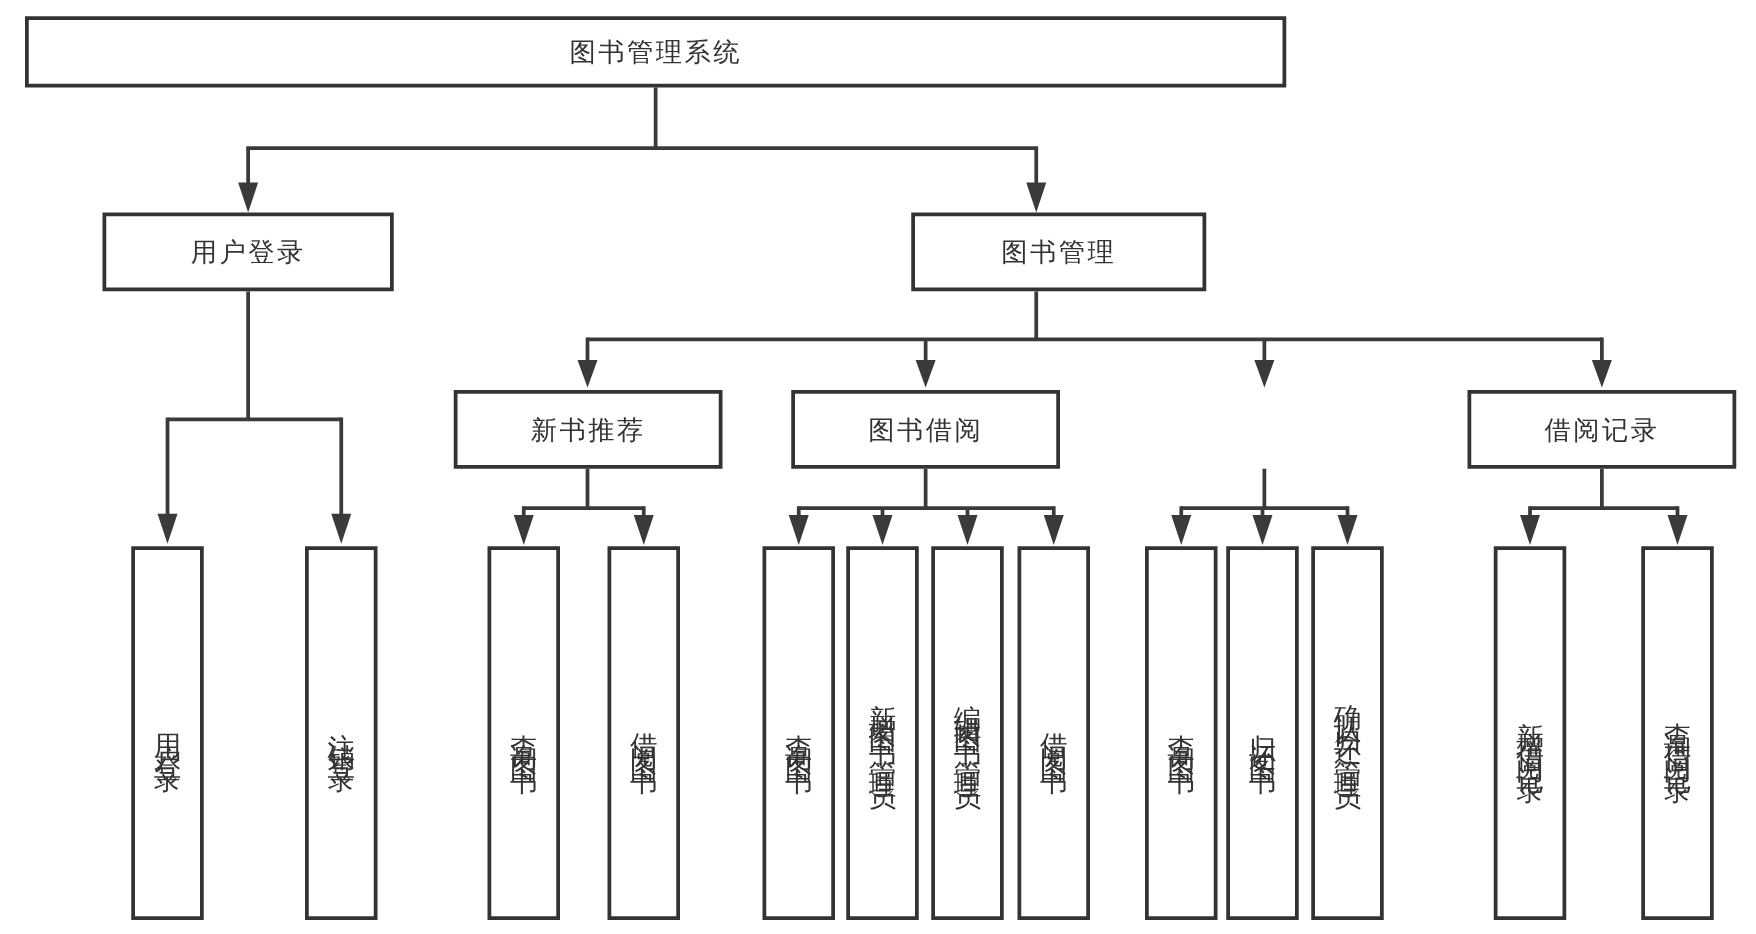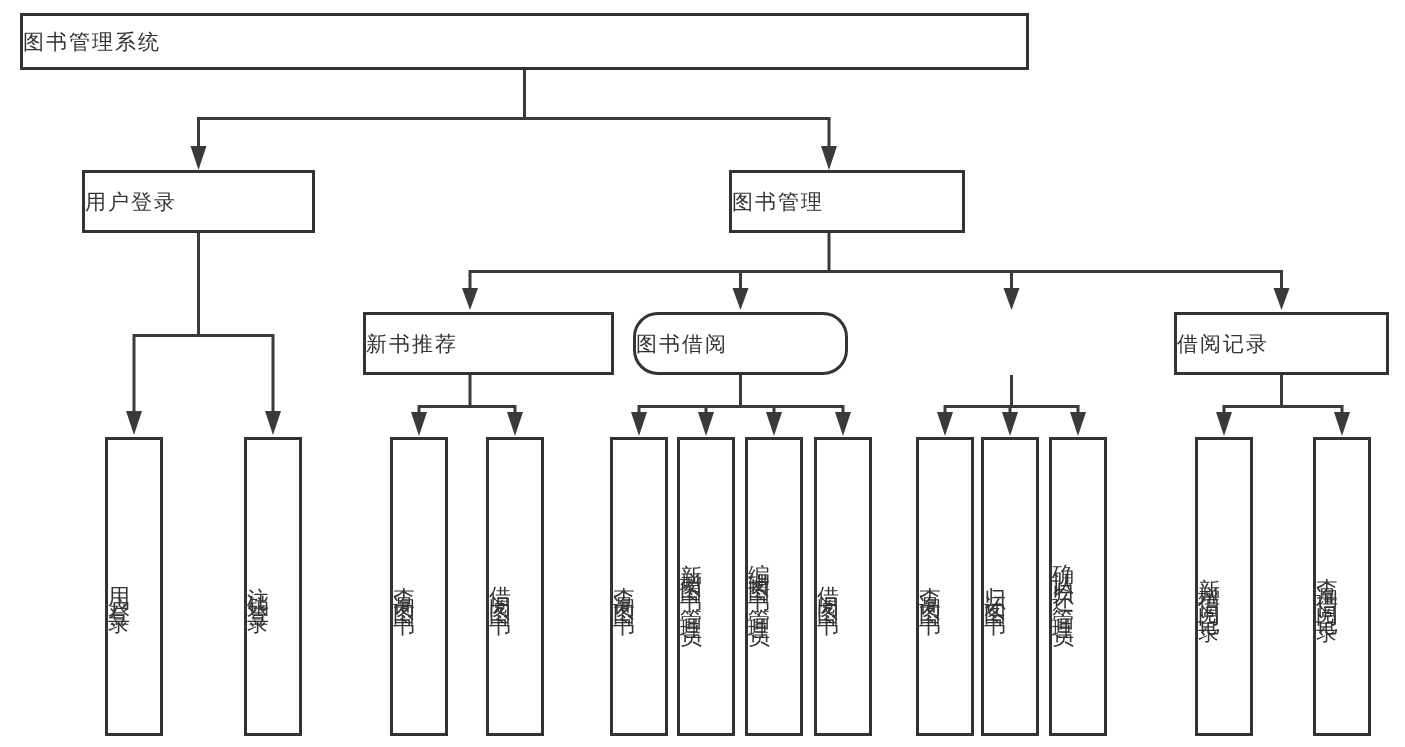--- a/index.html
+++ b/index.html
@@ -23,21 +23,21 @@
     width: 1405px;
     height: 747px;
   }
   .node {
     position: absolute;
     box-sizing: border-box;
     border: 3px solid #333333;
     background: #ffffff;
     display: flex;
     align-items: center;
-    justify-content: flex-start;
+    justify-content: center;
     z-index: 2;
   }
   .h-label {
     font-size: 21px;
     letter-spacing: 2px;
     white-space: nowrap;
     color: #333333;
   }
   .v-label {
     writing-mode: vertical-rl;
@@ -149,24 +149,24 @@
     <span class="h-label">图书管理系统</span>
   </div>
 
   <div class="node" style="left:82px; top:170px; width:233px; height:63px;">
     <span class="h-label">用户登录</span>
   </div>
   <div class="node" style="left:711px; top:170px; width:236px; height:63px;margin-left:18px;">
     <span class="h-label">图书管理</span>
   </div>
 
-  <div class="node" style="left:363px; top:312px; width:251px; height:63px;">
+  <div class="node" style="left:363px; top:312px; width:215px; height:63px;">
     <span class="h-label">新书推荐</span>
   </div>
-  <div class="node" style="left:633px; top:312px; width:215px; height:63px;border-radius:25px;">
+  <div class="node" style="left:633px; top:312px; width:215px; height:63px;">
     <span class="h-label">图书借阅</span>
   </div>
   <div class="node" style="left:1174px; top:312px; width:215px; height:63px;">
     <span class="h-label">借阅记录</span>
   </div>
 
   <div class="node leaf" style="left:105px;">
     <span class="v-label">用户登录</span>
   </div>
   <div class="node leaf" style="left:244px;">

